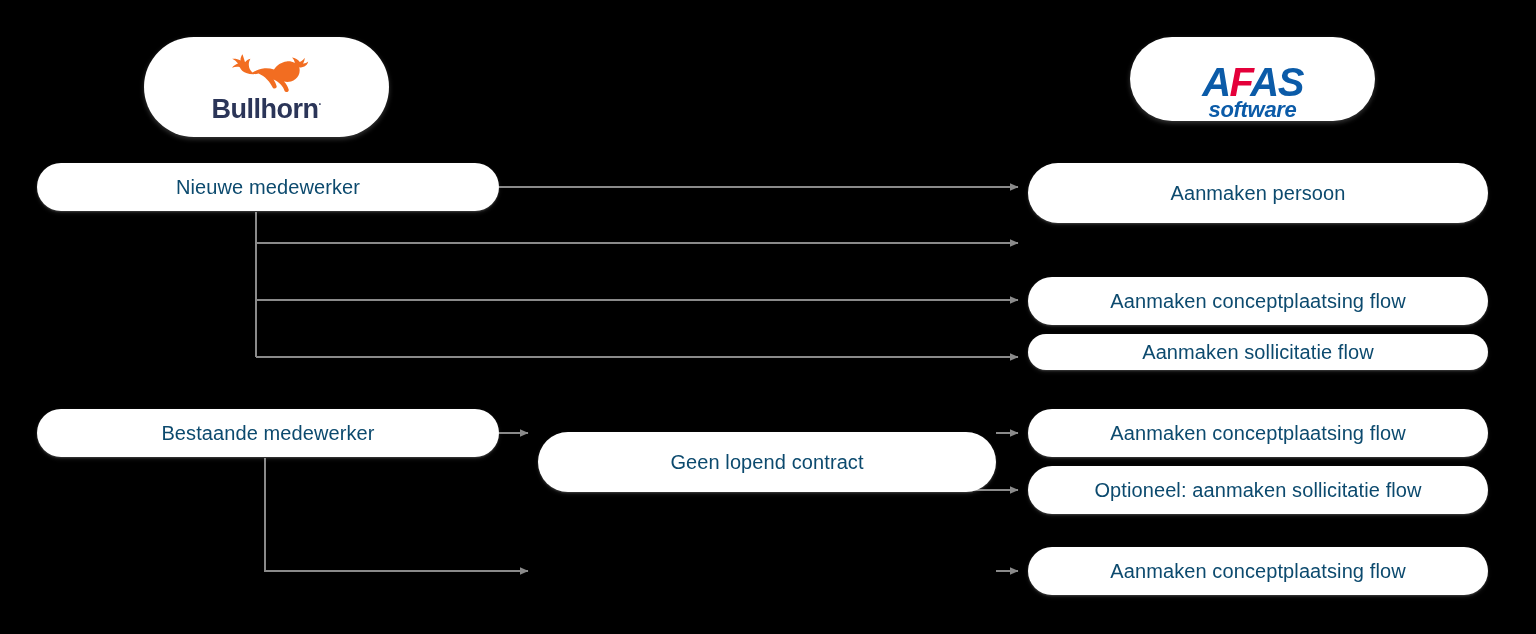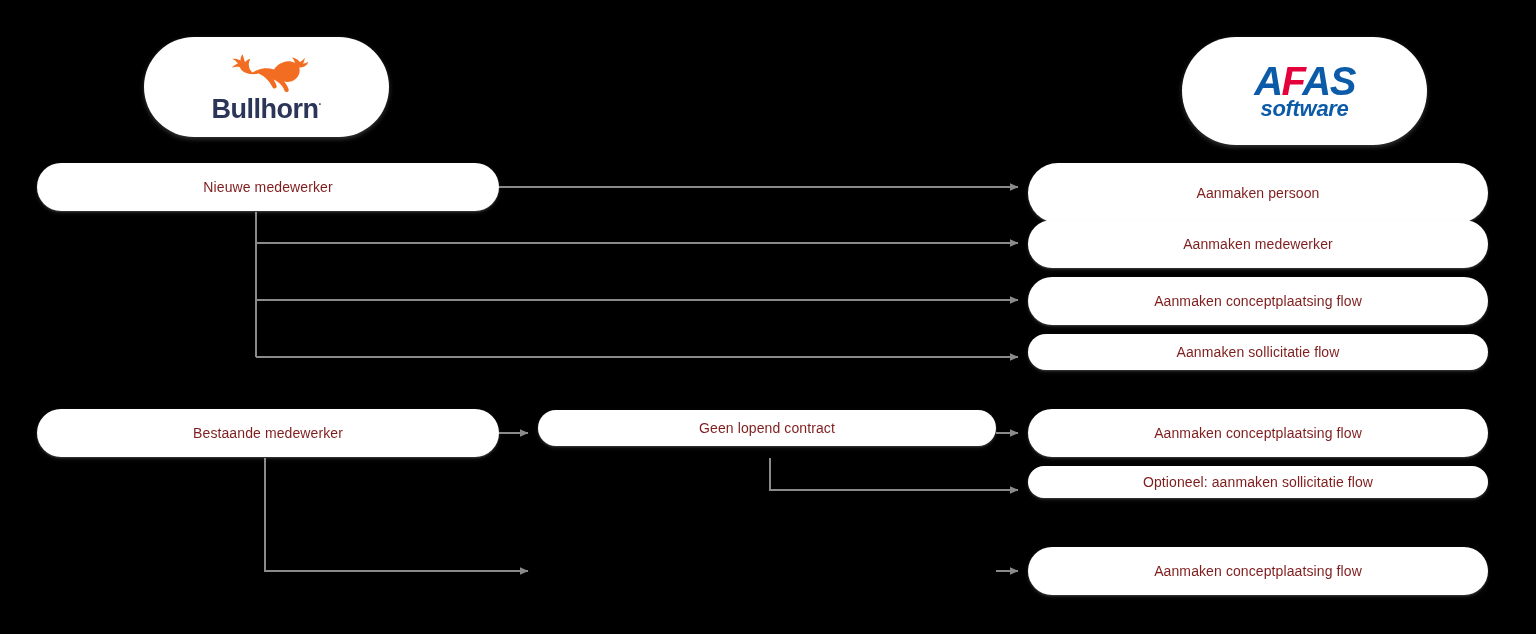--- a/index.html
+++ b/index.html
@@ -22,23 +22,23 @@
     z-index:2;
     background:#ffffff;
     border-radius:999px;
     display:flex;
     align-items:center;
     justify-content:center;
     box-shadow:0 2px 4px rgba(255,255,255,0.10), 0 1px 2px rgba(120,120,120,0.35);
     box-sizing:border-box;
   }
   .node .label{
-    color:#7f1d1d;
+    color:#0c4a6e;
     font-weight:300;
-    font-size:14px;
+    font-size:20px;
     letter-spacing:0.1px;
     white-space:nowrap;
     line-height:1;
   }
 
   
   .logo-pill{
     position:absolute;
     z-index:2;
     background:#fff;
@@ -137,59 +137,56 @@
         C68.4,10.6 65.6,10.0 62.6,10.4 C57.4,11.0 52.8,14.0 50.0,18.4
         C47.0,17.4 43.8,17.0 40.6,17.2 C36.0,17.6 31.8,19.2 28.6,21.6
         C27.0,20.2 25.8,18.4 25.2,16.4 C24.4,13.6 24.8,10.6 26.4,7.8
         C24.2,8.2 22.4,9.4 21.0,11.2 C20.2,8.2 19.2,5.4 18.5,3.2 Z"></path>
     </svg>
     <div class="bh-word">
       <span>Bullhorn</span><span class="reg">·</span>
     </div>
   </div>
 
-  <div class="logo-pill" style="left:1182px;top:37px;width:245px;height:108px;">
+  <div class="logo-pill" style="left:1130px;top:37px;width:245px;height:84px;justify-content:flex-end;">
     <div class="afas-word"><span>A</span><span class="red">F</span><span>AS</span></div>
     <div class="afas-sub">software</div>
   </div>
 
   <div class="node" style="left:37px;top:163px;width:462px;height:48px;">
     <span class="label">Nieuwe medewerker</span>
   </div>
 
   <div class="node" style="left:37px;top:409px;width:462px;height:48px;">
     <span class="label">Bestaande medewerker</span>
   </div>
 
-  <div class="node" style="left:538px;top:410px;width:458px;height:36px;">
+  <div class="node" style="left:538px;top:432px;width:458px;height:60px;">
     <span class="label">Geen lopend contract</span>
   </div>
 
 
   <div class="node" style="left:1028px;top:163px;width:460px;height:60px;">
     <span class="label">Aanmaken persoon</span>
   </div>
 
-  <div class="node" style="left:1028px;top:220px;width:460px;height:48px;">
-    <span class="label">Aanmaken medewerker</span>
-  </div>
 
   <div class="node" style="left:1028px;top:277px;width:460px;height:48px;">
     <span class="label">Aanmaken conceptplaatsing flow</span>
   </div>
 
   <div class="node" style="left:1028px;top:334px;width:460px;height:36px;">
     <span class="label">Aanmaken sollicitatie flow</span>
   </div>
 
   <div class="node" style="left:1028px;top:409px;width:460px;height:48px;">
     <span class="label">Aanmaken conceptplaatsing flow</span>
   </div>
 
-  <div class="node" style="left:1028px;top:466px;width:460px;height:32px;">
+  <div class="node" style="left:1028px;top:466px;width:460px;height:48px;">
     <span class="label">Optioneel: aanmaken sollicitatie flow</span>
   </div>
 
   <div class="node" style="left:1028px;top:547px;width:460px;height:48px;">
     <span class="label">Aanmaken conceptplaatsing flow</span>
   </div>
 
 </div>
 
 </body></html>

